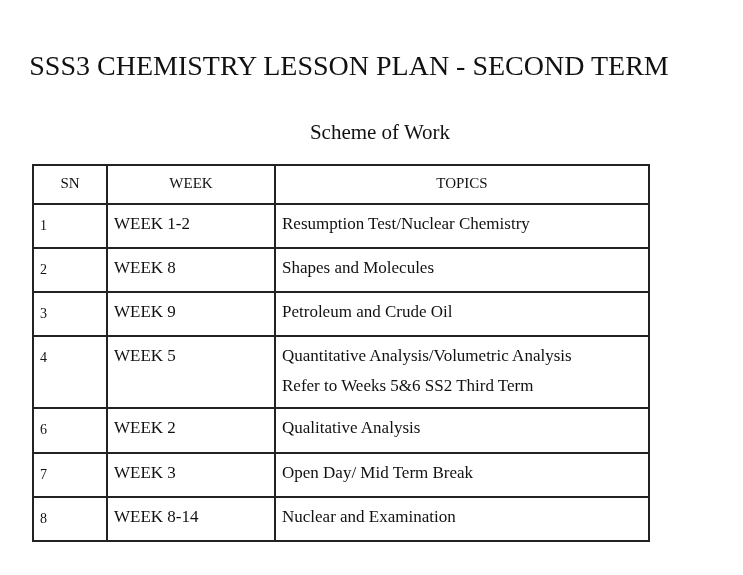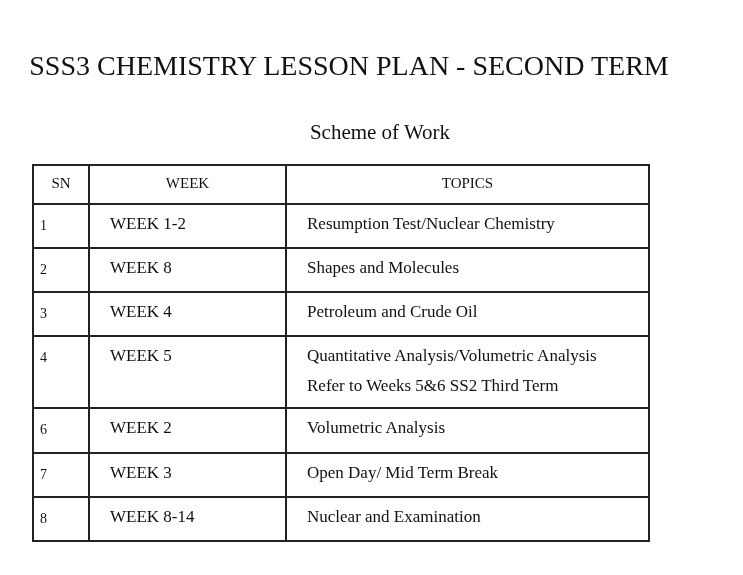--- a/index.html
+++ b/index.html
@@ -6,25 +6,25 @@
   body { width:743px; height:575px; position:relative; overflow:hidden;
          font-family: "DejaVu Serif", "Liberation Serif", serif; color:#111; }
   .title { position:absolute; top:50px; left:0; width:698px; text-align:center;
            font-family:"Liberation Serif", serif; font-size:28px; letter-spacing:0px; }
   .subtitle { position:absolute; top:120px; left:0; width:760px; text-align:center;
            font-family:"Liberation Serif", serif; font-size:21px; }
   table { position:absolute; left:32px; top:164px; width:618px; border-collapse:collapse;
           font-family:"Liberation Serif", serif; }
   td, th { border:2px solid #222; vertical-align:top; padding:0; }
   th { font-weight:normal; font-size:15px; height:39px; text-align:center; padding-top:9px; box-sizing:border-box; }
-  th.sn { width:56px; }
-  th.wk { width:197px;margin-top:44px; }
+  th.sn { width:74px; }
+  th.wk { width:168px;margin-top:44px; }
   td { font-size:17px; line-height:30px; }
   td.sn { font-size:14px; padding-left:6px; padding-top:6px; }
-  td.wk, td.tp { padding-left:20px; padding-top:4px;border-radius:8px; }
+  td.wk, td.tp { padding-left:6px; padding-top:4px;border-radius:8px; }
   tr.r1 td { height:44px; }
   tr.r2 td { height:44px; }
   tr.r3 td { height:44px; }
   tr.r4 td { height:72px; }
   tr.r5 td { height:45px; }
   tr.r6 td { height:44px; }
   tr.r7 td { height:44px; }
   td { box-sizing:border-box; }
   .line { display:block; }
 </style>
@@ -52,38 +52,38 @@
     </tr>
     <tr class="r2">
       <td class="sn">2</td>
       <td class="wk">WEEK 8</td>
       <td class="tp">
           <span class="line">Shapes and Molecules</span>
         </td>
     </tr>
     <tr class="r3">
       <td class="sn">3</td>
-      <td class="wk">WEEK 4</td>
+      <td class="wk">WEEK 9</td>
       <td class="tp">
           <span class="line">Petroleum and Crude Oil</span>
         </td>
     </tr>
     <tr class="r4">
       <td class="sn">4</td>
       <td class="wk">WEEK 5</td>
       <td class="tp">
         <span class="line">Quantitative Analysis/Volumetric Analysis</span>
         <span class="line">Refer to Weeks 5&amp;6 SS2 Third Term</span>
       </td>
     </tr>
     <tr class="r5">
       <td class="sn">6</td>
       <td class="wk">WEEK 2</td>
       <td class="tp">
-          <span class="line">Volumetric Analysis</span>
+          <span class="line">Qualitative Analysis</span>
         </td>
     </tr>
     <tr class="r6">
       <td class="sn">7</td>
       <td class="wk">WEEK 3</td>
       <td class="tp">
           <span class="line">Open Day/ Mid Term Break</span>
         </td>
     </tr>
     <tr class="r7">

